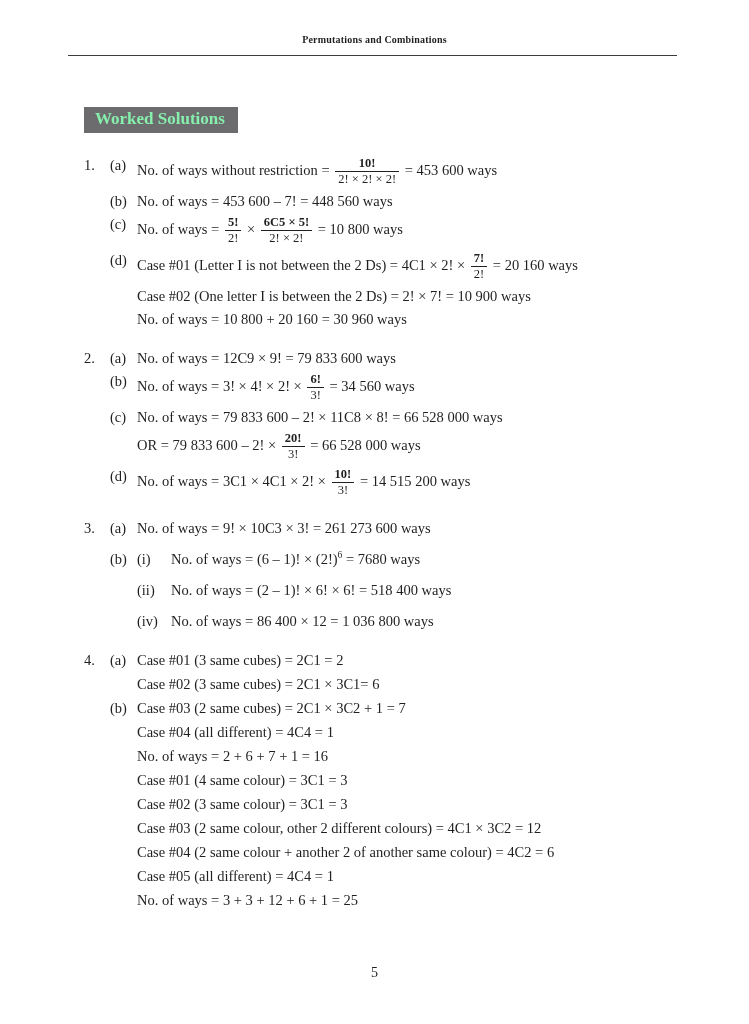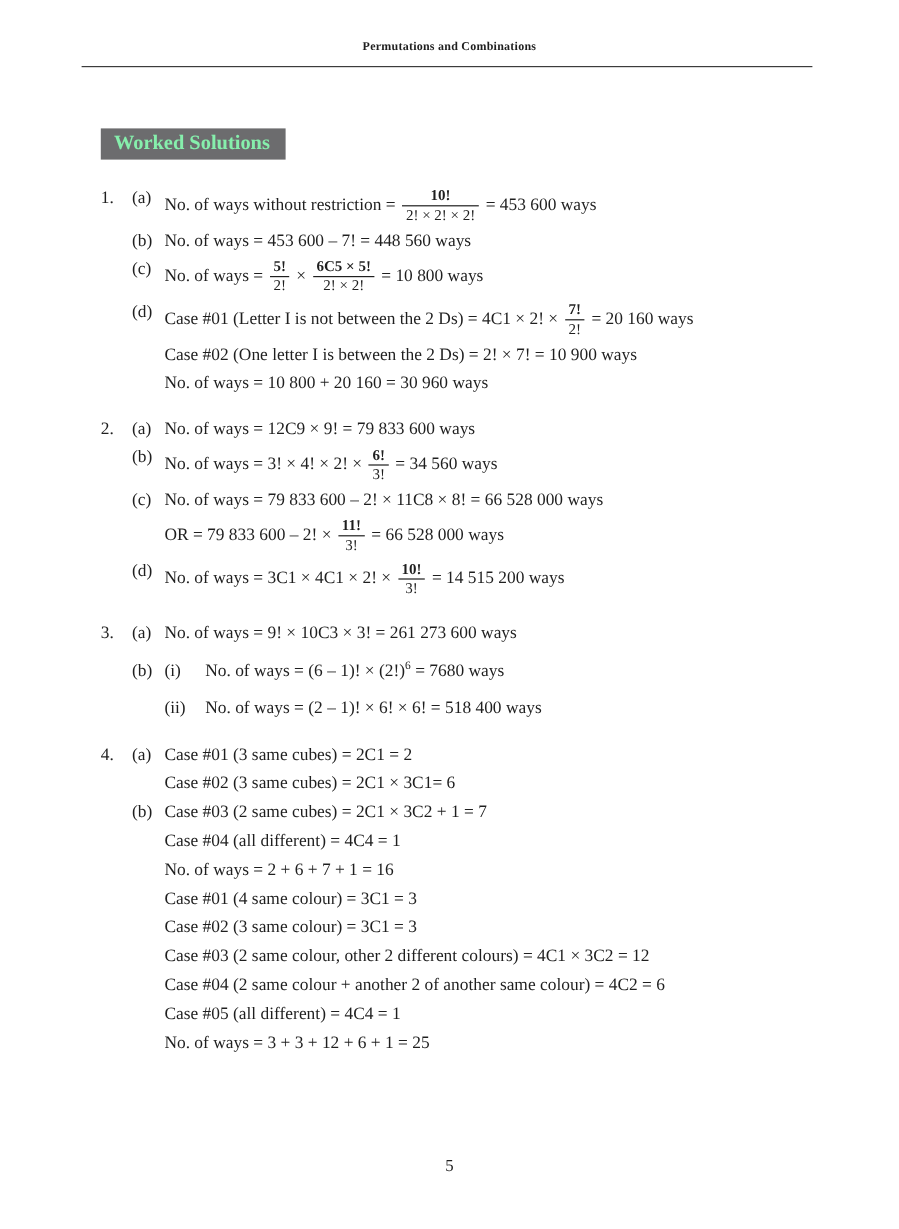--- a/index.html
+++ b/index.html
@@ -97,21 +97,21 @@
         <div class="part">
           <div class="part-label">(b)</div>
           <div class="part-lines">
             <div class="line">No. of ways = 3! × 4! × 2! × <span class="frac"><div class="num">6!</div><div class="den">3!</div></span> = 34 560 ways</div>
           </div>
         </div>
         <div class="part">
           <div class="part-label">(c)</div>
           <div class="part-lines">
             <div class="line">No. of ways = 79 833 600 – 2! × 11C8 × 8! = 66 528 000 ways</div>
-            <div class="line">OR = 79 833 600 – 2! × <span class="frac"><div class="num">11!</div><div class="den">3!</div></span> = 66 528 000 ways</div>
+            <div class="line">OR = 79 833 600 – 2! × <span class="frac"><div class="num">20!</div><div class="den">3!</div></span> = 66 528 000 ways</div>
           </div>
         </div>
         <div class="part">
           <div class="part-label">(d)</div>
           <div class="part-lines">
             <div class="line">No. of ways = 3C1 × 4C1 × 2! × <span class="frac"><div class="num">10!</div><div class="den">3!</div></span> = 14 515 200 ways</div>
           </div>
         </div>
       </div>
     </div>
@@ -122,20 +122,21 @@
           <div class="part-label">(a)</div>
           <div class="part-lines">
             <div class="line">No. of ways = 9! × 10C3 × 3! = 261 273 600 ways</div>
           </div>
         </div>
         <div class="part">
           <div class="part-label">(b)</div>
           <div class="part-lines">
             <div class="line"><span class="sub-label">(i)</span>No. of ways = (6 – 1)! × (2!)<sup>6</sup> = 7680 ways</div>
             <div class="line"><span class="sub-label">(ii)</span>No. of ways = (2 – 1)! × 6! × 6! = 518 400 ways</div>
+            <div class="line"><span class="sub-label">(iv)</span>No. of ways = 86 400 × 12 = 1 036 800 ways</div>
           </div>
         </div>
       </div>
     </div>
     <div class="question" style="--lgap: 6px;">
       <div class="q-num">4.</div>
       <div class="q-body">
         <div class="part">
           <div class="part-label">(a)</div>
           <div class="part-lines">

